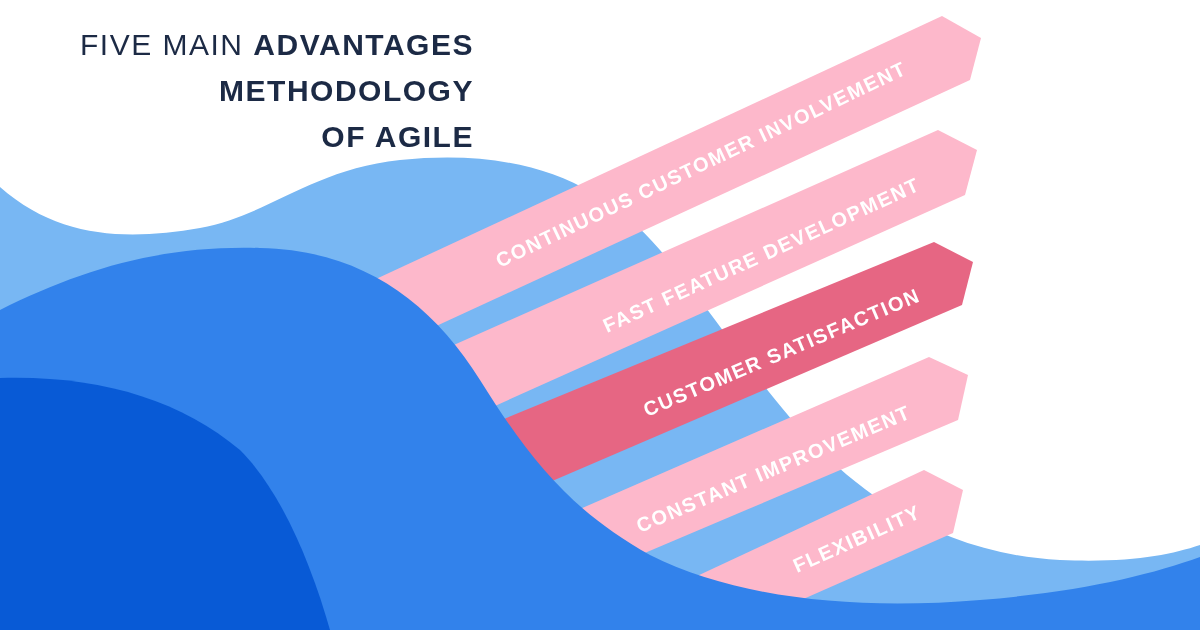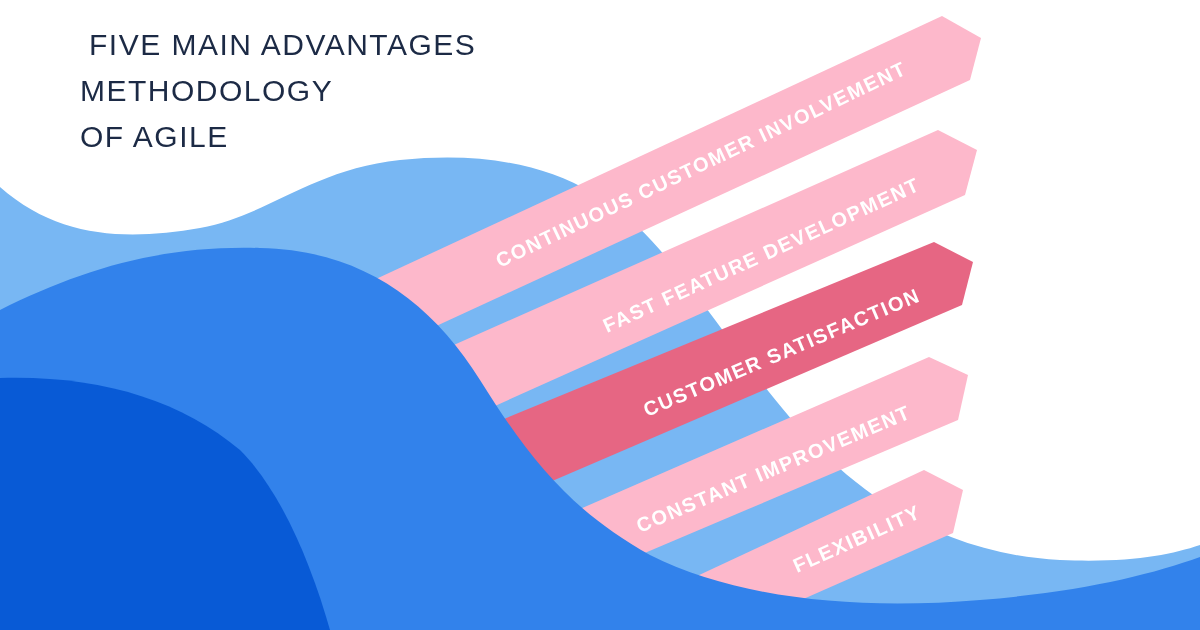--- a/index.html
+++ b/index.html
@@ -1,20 +1,20 @@
 <!DOCTYPE html>
 <html><head>
 <meta charset="utf-8">
 <style>
   html, body { margin: 0; padding: 0; }
   body { width: 1200px; height: 630px; overflow: hidden; background: #ffffff; position: relative; font-family: "Liberation Sans", sans-serif; }
   .stage { position: absolute; left: 0; top: 0; width: 1200px; height: 630px; }
   .title { position: absolute; left: 80px; top: 22px; color: #1c2a45; font-size: 30px; line-height: 46px; letter-spacing: 1.5px; }
-  .title .light { font-weight: 400; margin-left: 9px; }
-  .title .bold { font-weight: 400; }
+  .title .light { font-weight: 400; }
+  .title .bold { font-weight: 700; text-align: right; }
   .ribbon-label { font-family: "Liberation Sans", sans-serif; font-weight: 700; fill: #ffffff; font-size: 20px; letter-spacing: 1.6px; }
 </style>
 </head>
 <body>
 
 <div class="stage">
   <svg width="1200" height="630" viewBox="0 0 1200 630" xmlns="http://www.w3.org/2000/svg">
 
     <path fill="#78b7f3" d="M0,187 C60,240 130,240 200,228 C270,215 310,170 400,160 C520,148 600,180 660,250 C720,320 760,390 820,450 C880,510 960,555 1060,560 C1130,563 1170,555 1200,545 L1200,630 L0,630 Z"></path>
 

